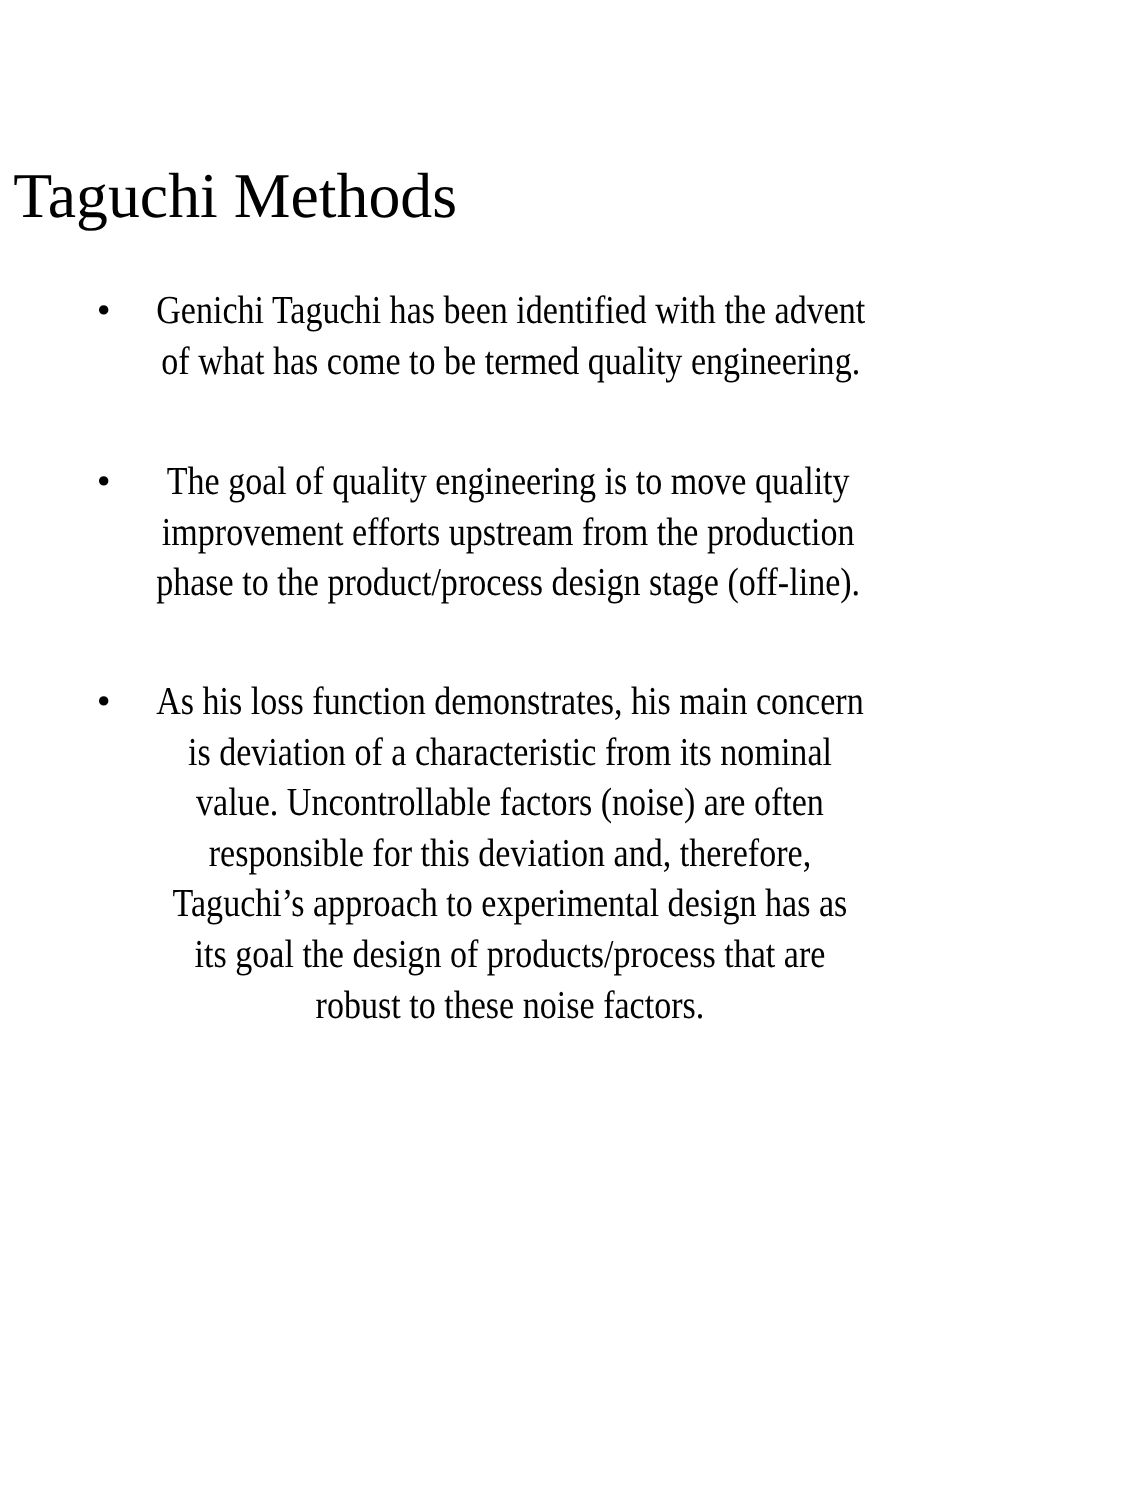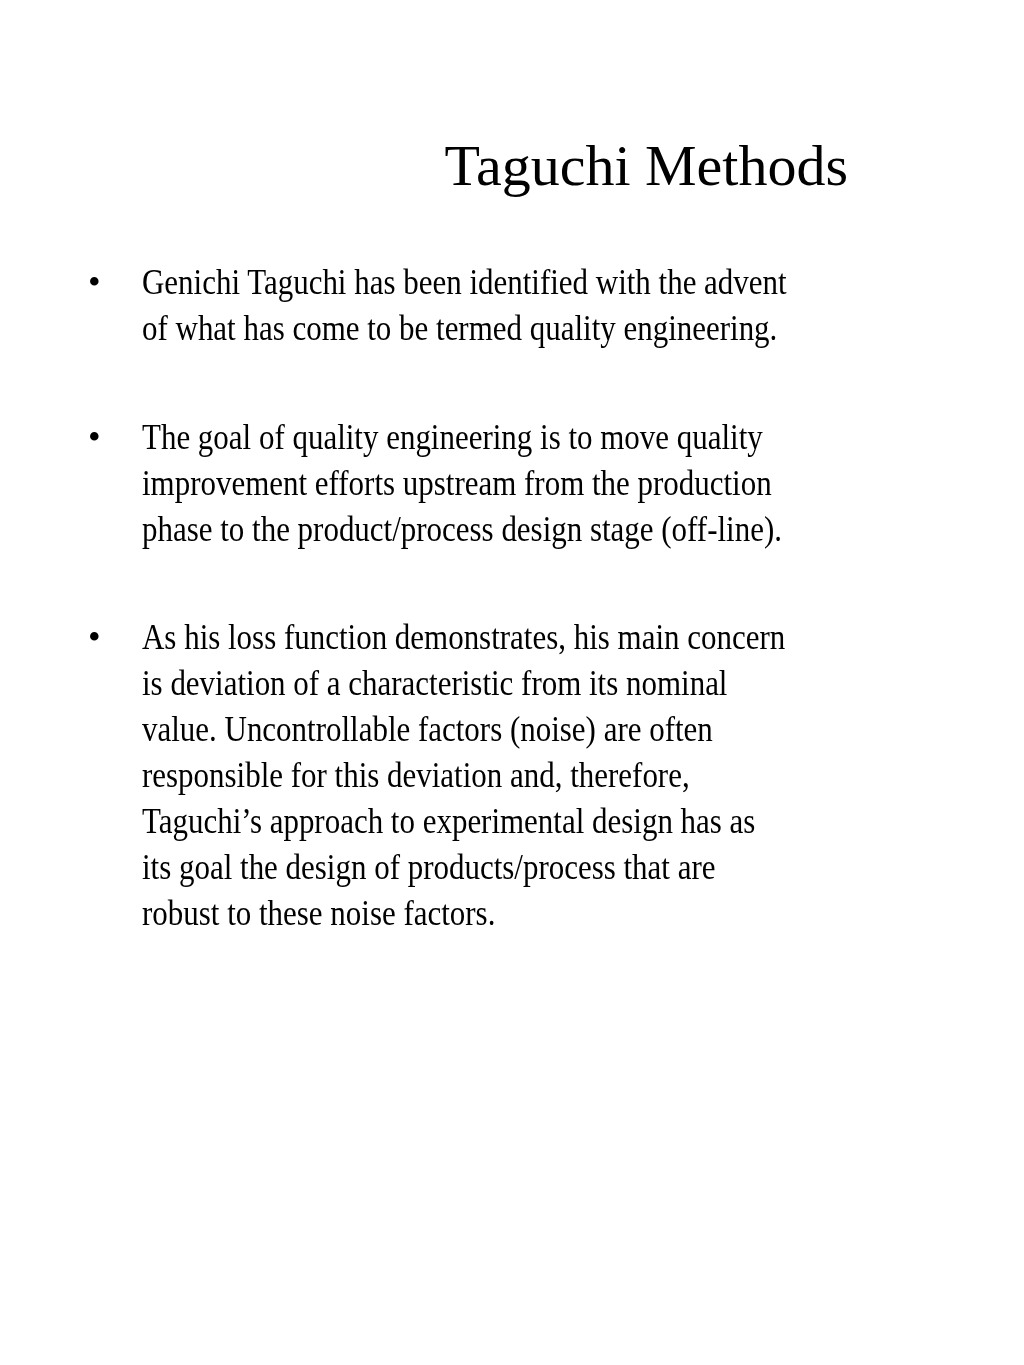--- a/index.html
+++ b/index.html
@@ -20,24 +20,24 @@
       left: 0; top: 0;
       width: 1024px;
       height: 1365px;
       background: #ffffff;
     }
     .title {
       position: absolute;
       left: 0;
       top: 128px;
       width: 848px;
-      text-align: right;
+      text-align: left;
       font-size: 58px;
       line-height: 76px;
-      margin: 0;
+      margin: 12px;
       font-weight: normal;
     }
     .bullets {
       position: absolute;
       left: 0;
       top: 0;
       width: 1024px;
       margin: 0;
       padding: 0;
       list-style: none;
@@ -52,20 +52,21 @@
       left: 88px;
       top: 0;
       font-size: 36px;
       line-height: 46px;
     }
     .bullet-text {
       position: absolute;
       left: 142px;
       top: 0;
       white-space: nowrap;
+      text-align: center;
     }
     .line {
       display: block;
       font-size: 36px;
       line-height: 46px;
       height: 46px;
       transform-origin: left center;
       transform: scaleX(0.86);
       white-space: nowrap;
     }

